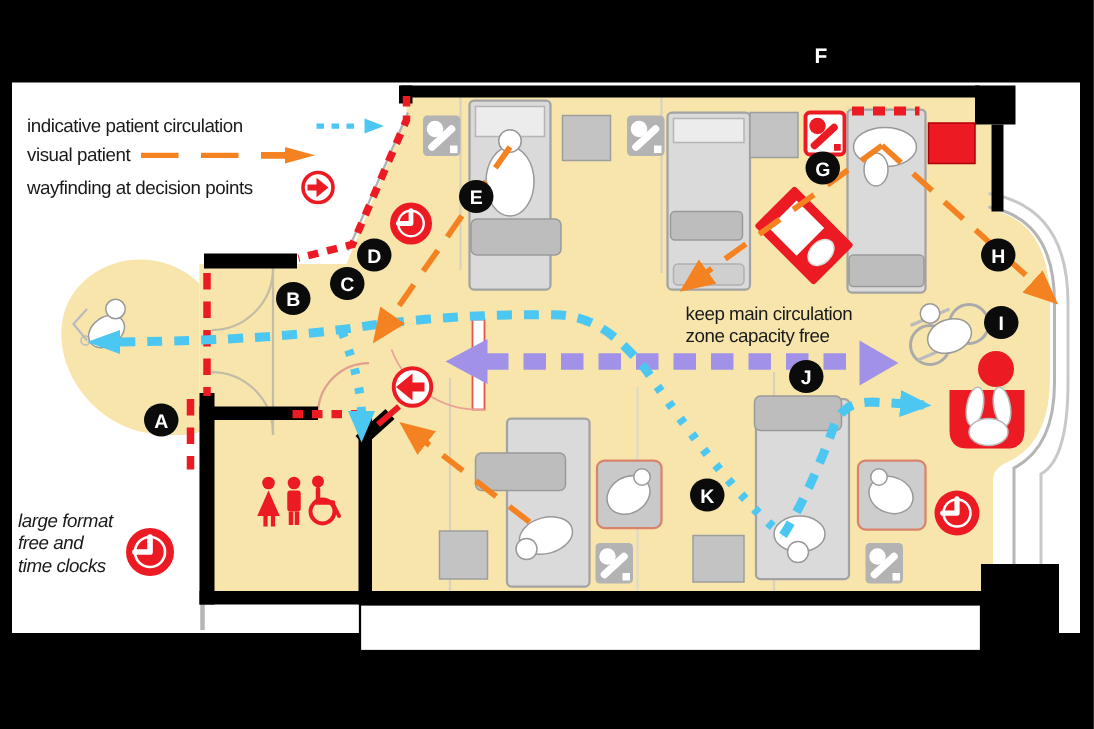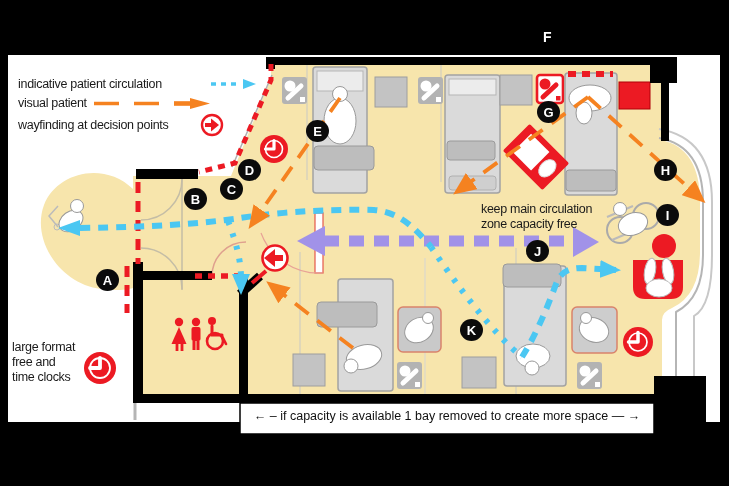--- a/index.html
+++ b/index.html
@@ -265,30 +265,29 @@
   </div>
   <div class="legend-row" style="left:18px;top:113px;gap:32px;">
     <span class="lbl">wayfinding at decision points</span>
     <svg width="24" height="24">
       <circle cx="12" cy="12" r="10" fill="#fff" stroke="#EC1A23" stroke-width="2.4"></circle>
       <rect x="5" y="10" width="7" height="4" fill="#EC1A23"></rect>
       <polygon points="11,5.5 19,12 11,18.5" fill="#EC1A23"></polygon>
     </svg>
   </div>
 
-  <div class="txt" style="left:457px;top:202px;margin-left:24px;">
+  <div class="txt" style="left:457px;top:202px;">
     <div>keep main circulation</div>
     <div>zone capacity free</div>
   </div>
-  <div class="txt" style="left:12px;top:340px;">
+  <div class="txt" style="left:12px;top:340px;font-style:italic;">
     <div>large format</div>
     <div>free and</div>
     <div>time clocks</div>
   </div>
-  <div id="caption">←  –  if capacity is available 1 bay removed to create more space  —  →</div>
 
   <div class="marker" style="left:96px;top:269px;">A</div>
   <div class="marker" style="left:184px;top:188px;">B</div>
   <div class="marker" style="left:220px;top:178px;">C</div>
   <div class="marker" style="left:238px;top:159px;">D</div>
   <div class="marker" style="left:306px;top:120px;">E</div>
   <div class="marker marker--plain" style="left:543px;top:29px;color:#fff;">F</div>
   <div class="marker" style="left:537px;top:101px;">G</div>
   <div class="marker" style="left:654px;top:159px;">H</div>
   <div class="marker" style="left:656px;top:204px;">I</div>

